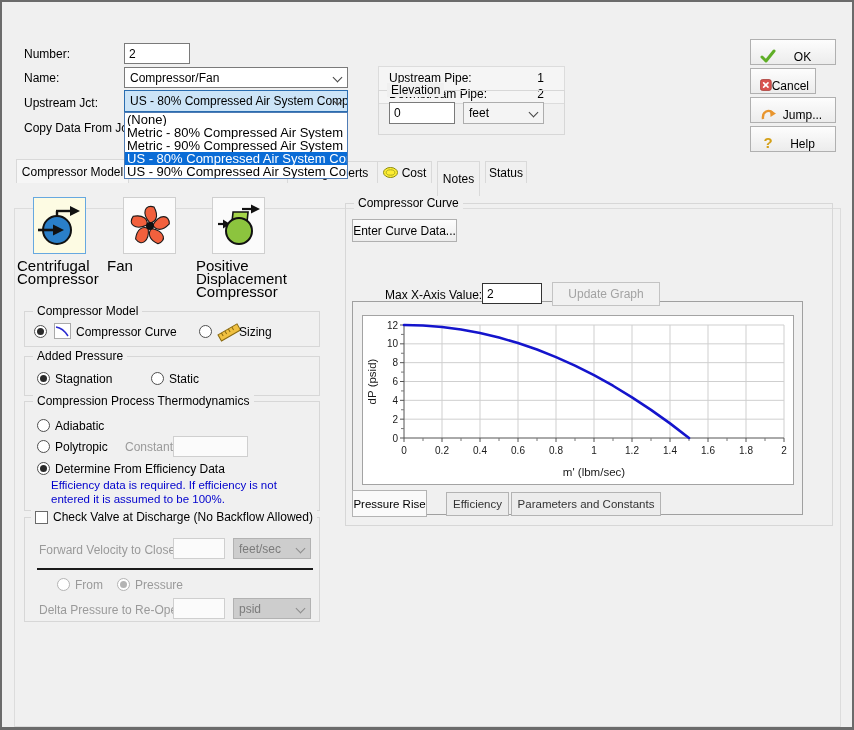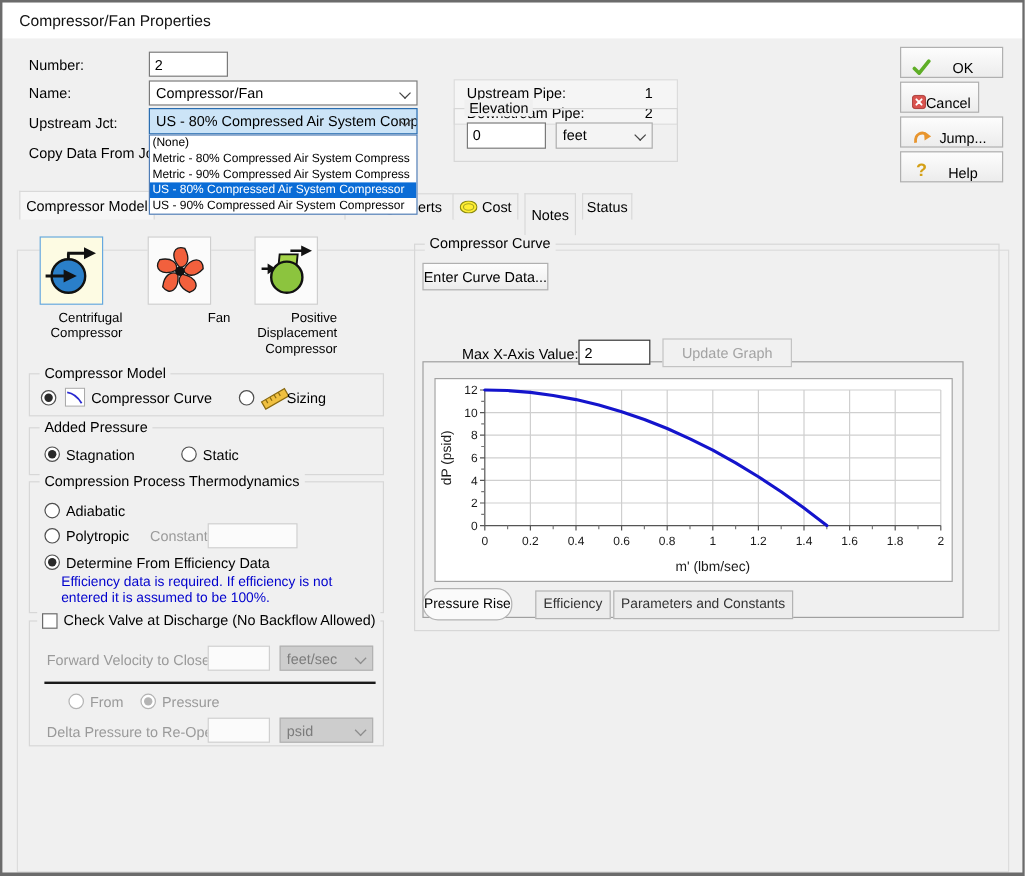--- a/index.html
+++ b/index.html
@@ -37,41 +37,38 @@
   .btn.action .cap{flex:1;text-align:center;margin-right:6px;}
   .btn.disabled{background:#f1f1f1;border-color:#c3c3c3;color:#a3a3a3;}
   .tab{position:absolute;border:1px solid #d9d9d9;border-bottom:none;background:#f0f0f0;
        box-sizing:border-box;display:flex;align-items:center;justify-content:center;
        white-space:nowrap;overflow:hidden;font-size:12px;}
   .tab.active{background:#f6f6f6;z-index:3;}
   .panel{position:absolute;border:1px solid #dcdcdc;background:#f0f0f0;box-sizing:border-box;margin-top:26px;}
   .iconbox{position:absolute;width:53px;height:57px;border:1px solid #cfcfcf;background:#fbfbfb;
            box-sizing:border-box;display:flex;align-items:center;justify-content:center;}
   .iconbox.sel{background:#fdfbe3;border:1px solid #66a8e0;}
-  .iconlabel{position:absolute;text-align:right;font-size:11px;line-height:13px;}
+  .iconlabel{position:absolute;text-align:left;font-size:15px;line-height:13px;}
   .note{position:absolute;color:#0000cd;font-size:11.5px;white-space:nowrap;}
   .gray{color:#9a9a9a;}
   .ddlist{position:absolute;left:124px;top:112px;width:224px;height:67px;background:#fff;
           border:1px solid #4f7cb5;z-index:60;box-sizing:border-box;overflow:hidden;}
-  .dditem{height:13px;line-height:13px;font-size:10px;padding:0 2px;white-space:nowrap;overflow:hidden;}
+  .dditem{height:13px;line-height:13px;font-size:13px;padding:0 2px;white-space:nowrap;overflow:hidden;}
   .dditem.sel{background:#0a6cd6;color:#fff;}
   .gtab{position:absolute;border:1px solid #b3b3b3;background:#ececec;box-sizing:border-box;
         display:flex;align-items:center;justify-content:center;font-size:11.5px;color:#333;}
   .gtab.active{background:#fafafa;color:#000;z-index:4;}
   .divider{position:absolute;background:#1a1a1a;height:2px;}
   svg text{font-family:"Liberation Sans",sans-serif;}
 </style>
 </head>
 <body>
 
 <div class="dialog">
   <div class="dlg-frame"></div>
-  <div class="titlebar">
-    <span class="t">Compressor/Fan Properties</span>
-  </div>
 
   <span class="lbl" style="left:24px;top:47px;">Number:</span>
   <input class="txt" style="left: 124px; top: 43px; width: 66px; height: 21px;" value="2">
   <span class="lbl" style="left:24px;top:71px;">Name:</span>
   <div class="combo" style="left:124px;top:67px;width:224px;height:21px;">
     <span>Compressor/Fan</span>
     <span class="chev"></span>
   </div>
   <span class="lbl" style="left:24px;top:96px;">Upstream Jct:</span>
   <div class="combo focus" style="left:124px;top:90px;width:224px;height:22px;">
@@ -339,21 +336,21 @@
         <text x="35" y="31.33333333333333" font-size="10" fill="#1a1a1a" text-anchor="end">10</text>
         <line x1="38" y1="18.41666666666667" x2="41" y2="18.41666666666667" stroke="#777"></line>
         <line x1="37" y1="9" x2="41" y2="9" stroke="#555"></line>
         <text x="35" y="12.5" font-size="10" fill="#1a1a1a" text-anchor="end">12</text>
         <text x="231" y="160" font-size="11.5" fill="#1a1a1a" text-anchor="middle">m'  (lbm/sec)</text>
         <text x="0" y="0" font-size="11.5" fill="#1a1a1a" text-anchor="middle" transform="translate(13,65.5) rotate(-90)">dP (psid)</text>
         <polyline points="41,9 60,9.470833333333346 79,10.977500000000006 98,13.52000000000001 117,17.004166666666663 136,21.524166666666673 155,27.08 174,33.577499999999986 193,41.11083333333333 212,49.67999999999999 231,59.19083333333334 250.00000000000003,69.73750000000001 269,81.32 288,93.84416666666667 307,107.40416666666667 326,122" fill="none" stroke="#1414cc" stroke-width="2.6" stroke-linecap="round" stroke-linejoin="round"></polyline>
       </svg>
   </div>
 
-  <div class="gtab active" style="left:352px;top:490px;width:75px;height:27px;border-radius:13px;">
+  <div class="gtab active" style="left:352px;top:490px;width:75px;height:27px;">
     <span>Pressure Rise</span>
   </div>
   <div class="gtab" style="left:446px;top:492px;width:63px;height:24px;">
     <span>Efficiency</span>
   </div>
   <div class="gtab" style="left:511px;top:492px;width:150px;height:24px;">
     <span>Parameters and Constants</span>
   </div>
 </div>
 

